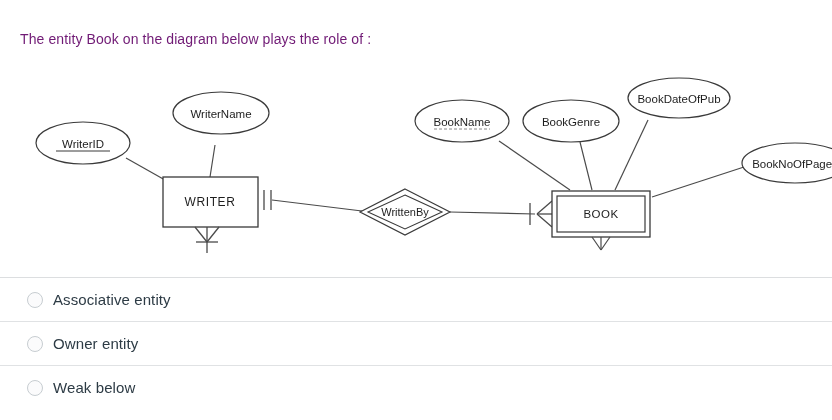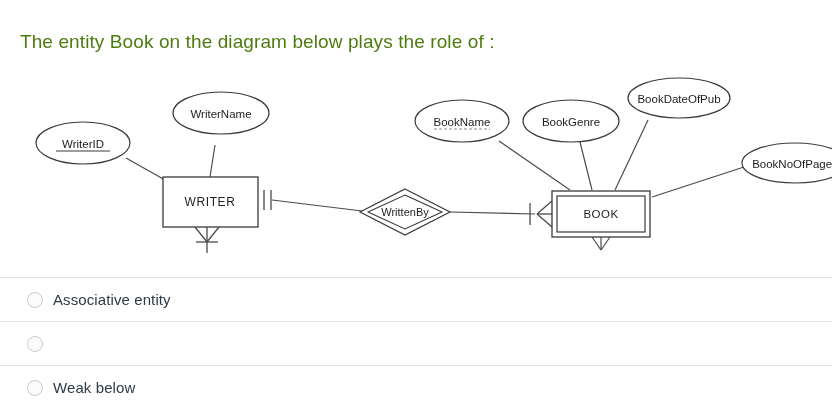--- a/index.html
+++ b/index.html
@@ -11,22 +11,22 @@
     width: 832px;
     height: 420px;
     position: relative;
     font-family: "Liberation Sans", sans-serif;
     overflow: hidden;
   }
   #question-stem {
     position: absolute;
     left: 20px;
     top: 31px;
-    font-size: 19px;
-    color: #4d7c0f;
+    font-size: 14px;
+    color: #701a75;
     letter-spacing: 0.1px;
     white-space: nowrap;
   }
   #er-diagram {
     position: absolute;
     left: 0;
     top: 70px;
     width: 832px;
     height: 190px;
   }
@@ -171,20 +171,21 @@
 
 <div id="answers">
 
   <div class="answer-row">
     <span class="radio-circle"></span>
     <span class="answer-label">Associative entity</span>
   </div>
 
   <div class="answer-row">
     <span class="radio-circle"></span>
+    <span class="answer-label">Owner entity</span>
   </div>
 
   <div class="answer-row">
     <span class="radio-circle"></span>
     <span class="answer-label">Weak below</span>
   </div>
 
 </div>
 
 </body></html>

